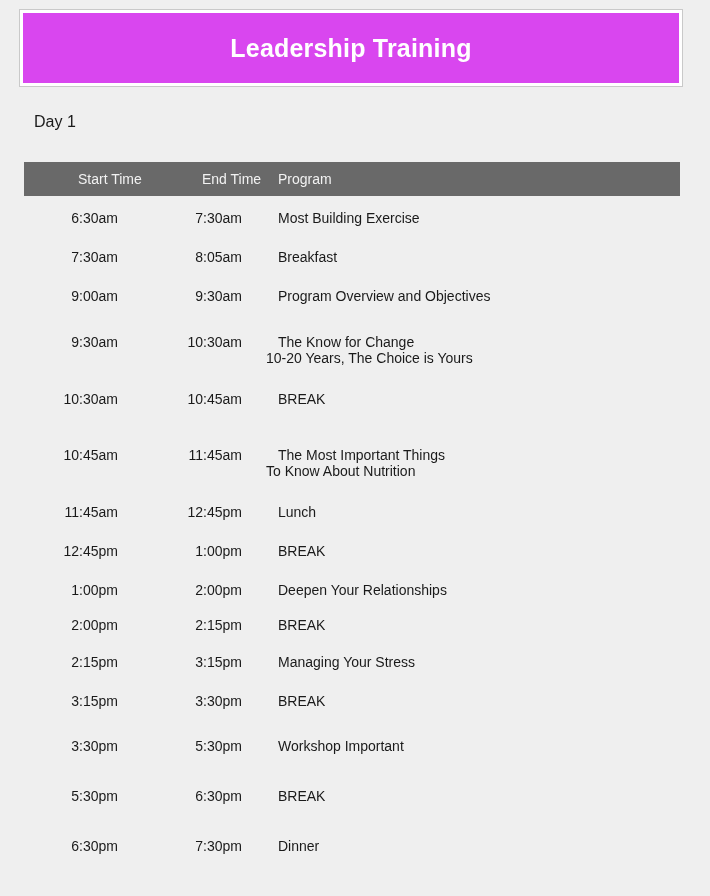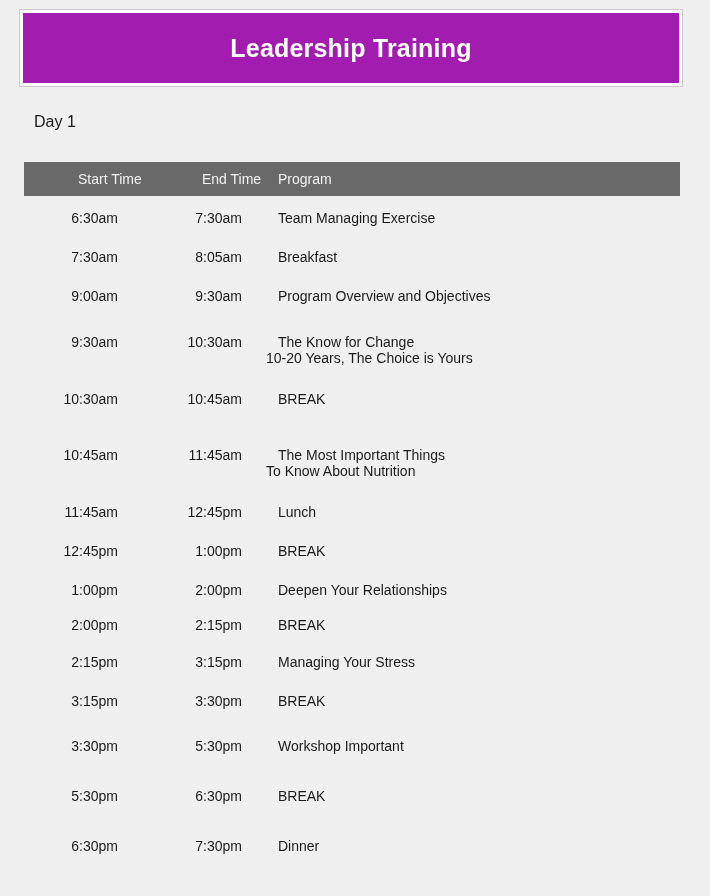--- a/index.html
+++ b/index.html
@@ -19,21 +19,21 @@
     height: 896px;
     background: #efefef;
     box-sizing: border-box;
   }
   .title-banner {
     position: absolute;
     left: 20px;
     top: 10px;
     width: 662px;
     height: 76px;
-    background: #a21caf;
+    background: #d946ef;
     border: 3px solid #ffffff;
     box-sizing: border-box;
     box-shadow: 0 0 0 1px #c9c9c9;
     display: flex;
     flex-direction: column;
     align-items: center;
     justify-content: center;
   }
   .title-line {
     color: #ffffff;
@@ -134,21 +134,21 @@
       </thead>
       <tbody>
         <tr class="gap-sm">
           <td class="start">
               <span class="cell">6:30am</span>
             </td>
           <td class="end">
               <span class="cell">7:30am</span>
             </td>
           <td class="prog">
-              <span class="cell">Team Managing Exercise</span>
+              <span class="cell">Most Building Exercise</span>
             </td>
         </tr>
         <tr class="gap-sm">
           <td class="start">
               <span class="cell">7:30am</span>
             </td>
           <td class="end">
               <span class="cell">8:05am</span>
             </td>
           <td class="prog">

